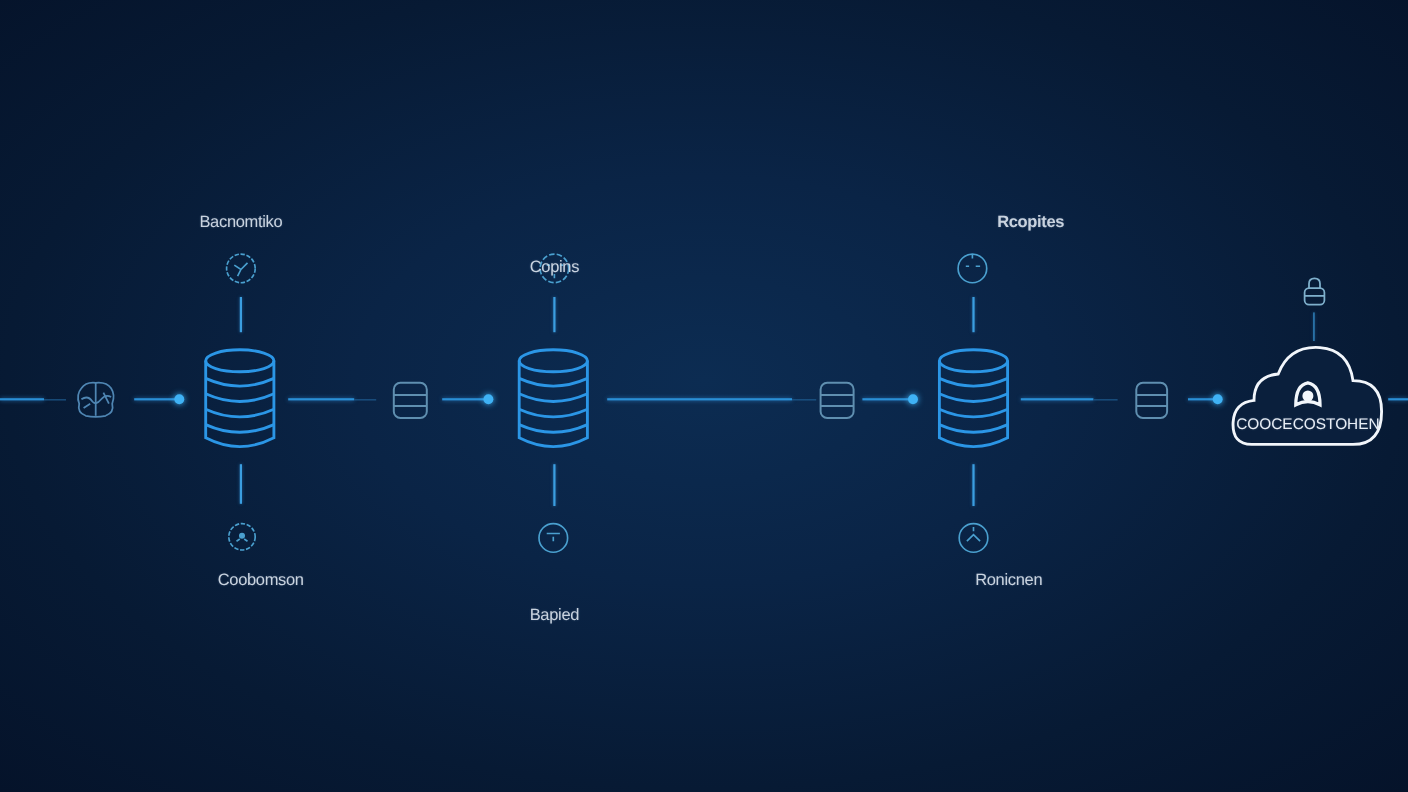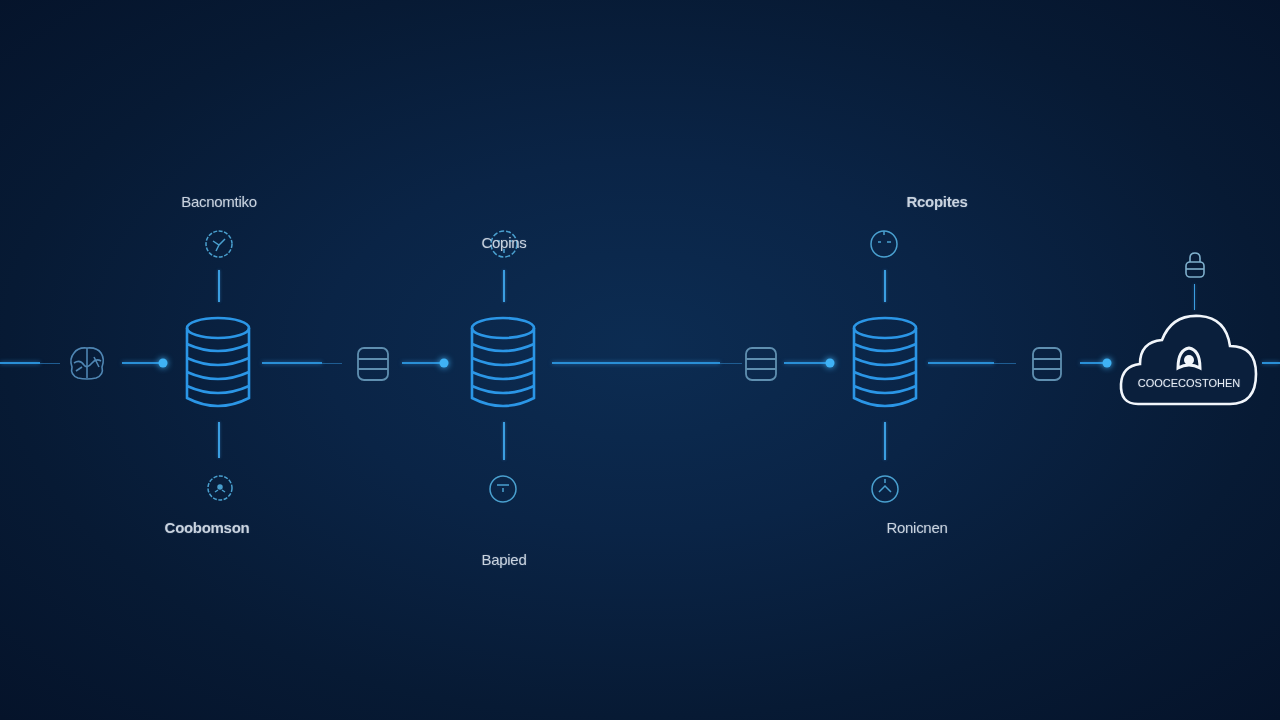--- a/index.html
+++ b/index.html
@@ -141,32 +141,32 @@
     </g>
   </svg>
 <svg style="left:869px;top:474px;" width="32" height="30" viewBox="0 0 32 30">
     <g fill="none" stroke="#4aa0cf" stroke-width="1.5">
       <circle cx="16" cy="15" r="13"></circle>
       <path d="M10 18 L16 12 L22 18 M16 5 L16 9"></path>
     </g>
   </svg>
 
 <div class="label" style="left:219px;top:193px;">Bacnomtiko</div>
-<div class="label" style="left:207px;top:519px;font-weight:bold;">Coobomson</div>
+<div class="label" style="left:237px;top:519px;">Coobomson</div>
 <div class="label" style="left:504px;top:193px;margin-top:41px;">Copins</div>
 <div class="label" style="left:504px;top:519px;margin-top:32px;">Bapied</div>
 <div class="label" style="left:937px;top:193px;font-weight:bold;">Rcopites</div>
 <div class="label" style="left:885px;top:519px;margin-left:32px;">Ronicnen</div>
 
 <svg style="left:1184px;top:250px;" width="22" height="30" viewBox="0 0 22 30">
   <g fill="none" stroke="#7fb0cc" stroke-width="1.6">
     <path d="M6 12 L6 8 Q6 3 11 3 Q16 3 16 8 L16 12"></path>
     <rect x="2" y="12" width="18" height="15" rx="4"></rect>
     <path d="M2 19 L20 19"></path>
   </g>
 </svg>
 
 <svg style="left:1118px;top:310px;" width="142" height="98" viewBox="0 0 142 98">
   <path d="M20 94 Q2 94 3 74 Q4 56 22 54 Q22 32 44 30 Q54 4 82 6 Q108 8 112 36 Q138 36 138 64 Q138 94 112 94 Z" fill="#0a1f3c" stroke="#f2f6fb" stroke-width="2.6"></path>
   <path d="M60 58 Q60 40 71 38 Q82 40 82 58 Q71 52 60 58Z" fill="none" stroke="#f2f6fb" stroke-width="3"></path>
   <circle cx="71" cy="50" r="5" fill="#f2f6fb"></circle>
 </svg>
-<div class="label" style="left:1189px;top:377px;font-size:11px;color:#e8eef6;letter-spacing:0;">COOCECOSTOHEN</div>
+<div class="label" style="left:1189px;top:377px;font-size:14px;color:#e8eef6;letter-spacing:0;">COOCECOSTOHEN</div>
 
 </body></html>

